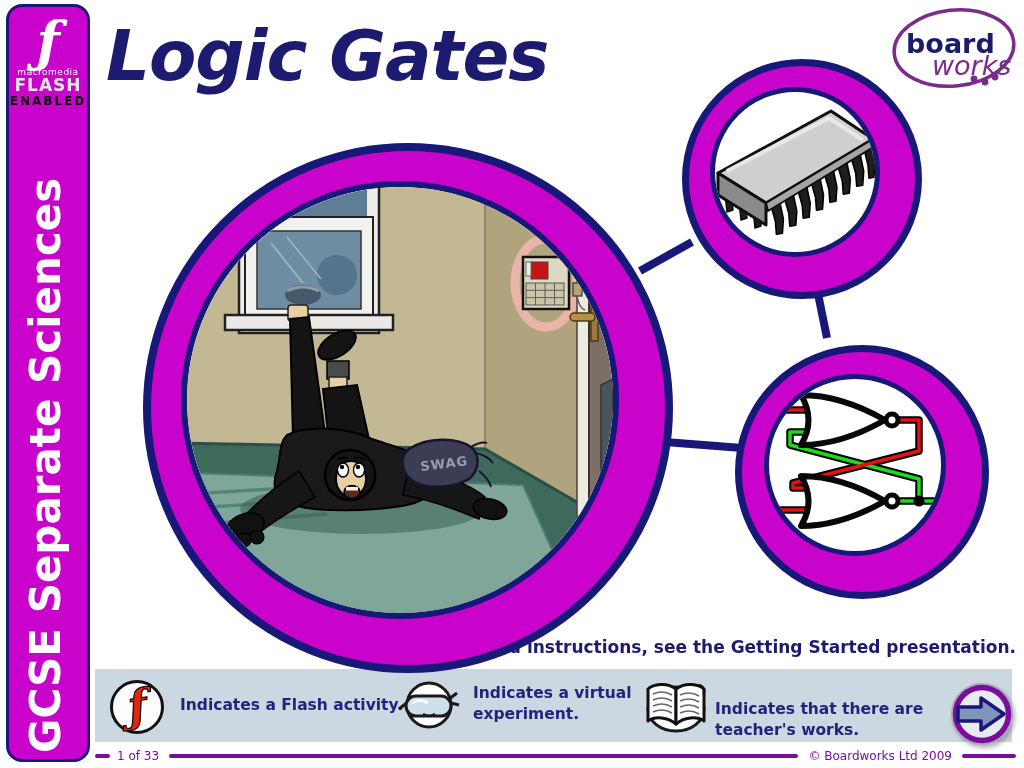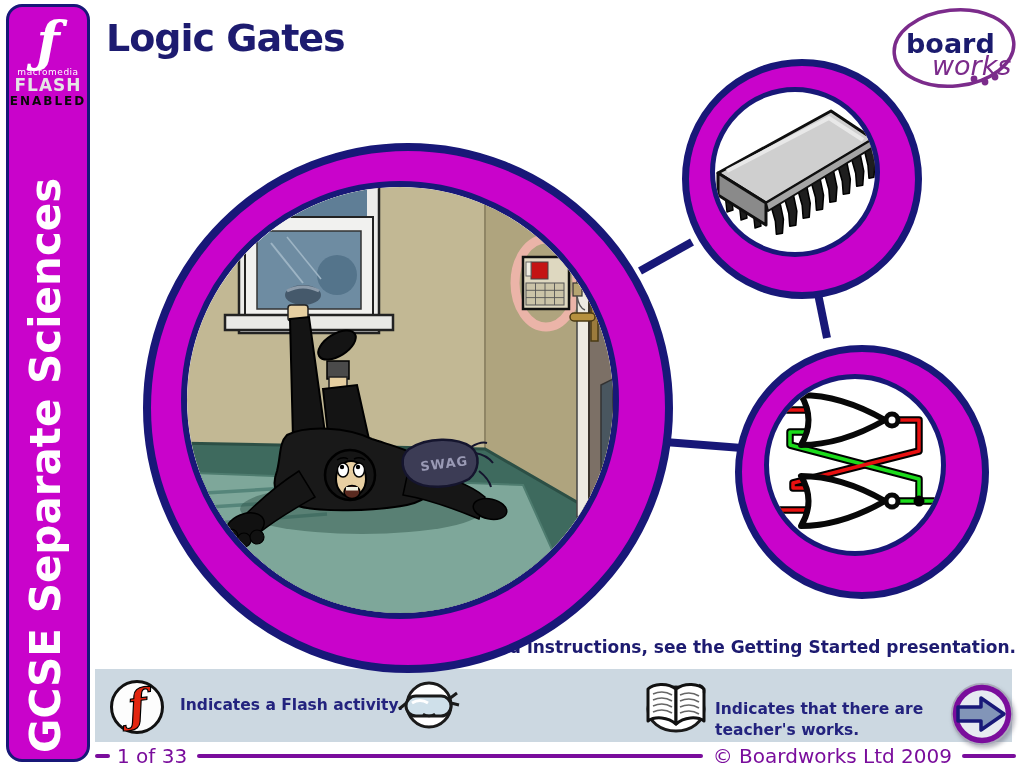--- a/index.html
+++ b/index.html
@@ -14,21 +14,21 @@
   .flash-f{font-family:"DejaVu Serif","Liberation Serif",serif;font-style:italic;font-weight:bold;
            font-size:54px;line-height:56px;color:#fff;}
   .flash-brand{font-size:9px;letter-spacing:.5px;margin-top:-2px;color:#fff;font-weight:normal;}
   .flash-product{font-size:17px;font-weight:bold;color:#e5e5e5;letter-spacing:1px;line-height:17px;}
   .flash-status{font-size:12px;font-weight:bold;color:#0a0a0a;letter-spacing:2px;}
   .series-title{position:absolute;left:12px;bottom:6px;transform-origin:0 100%;
                 transform:rotate(-90deg) translateY(100%);white-space:nowrap;
                 font-size:42px;font-weight:bold;color:#ffffff;letter-spacing:0px;width:650px;}
 
   
-  .page-title{left:106px;top:16px;font-size:38px;font-weight:bold;color:#1D1B70;letter-spacing:-1px;}
+  .page-title{left:106px;top:16px;font-size:69px;font-weight:bold;color:#1D1B70;letter-spacing:-1px;font-style:italic;}
 
   
   .ring{position:absolute;border-radius:50%;background:#C903CB;border:8px solid #181878;}
   .ring-inner{position:absolute;border-radius:50%;background:#ffffff;border:6px solid #181878;
               box-sizing:border-box;overflow:hidden;}
   .big-ring{left:143px;top:143px;width:514px;height:514px;}
   .big-ring .ring-inner{left:30px;top:30px;width:438px;height:438px;}
   .chip-ring{left:682px;top:59px;width:226px;height:226px;border-width:7px;}
   .chip-ring .ring-inner{left:21px;top:21px;width:170px;height:170px;border-width:5px;}
   .gates-ring{left:735px;top:345px;width:240px;height:240px;border-width:7px;}
@@ -42,21 +42,21 @@
   .legend-bar{left:95px;top:669px;width:917px;height:73px;background:#CCD8E1;}
   .legend-label{position:absolute;font-size:15.5px;font-weight:600;color:#23237E;line-height:21px;}
   .flash-chip-icon{position:absolute;left:15px;top:11px;width:48px;height:48px;background:#fdfdfd;
         border:3px solid #111;border-radius:50%;text-align:center;}
   .flash-chip-icon span{font-family:"DejaVu Serif","Liberation Serif",serif;font-style:italic;font-weight:bold;
         font-size:44px;line-height:46px;color:#E3250F;display:inline-block;transform:rotate(-8deg);
         -webkit-text-stroke:1.2px #000;}
 
   
   .footer{left:95px;top:746px;right:8px;height:20px;display:flex;align-items:center;
-          color:#7A0D9C;font-size:20px;}
+          color:#7A0D9C;font-size:12px;}
   .footer .rule{height:3.5px;background:#7A0D9C;border-radius:2px;}
   .footer .dash{width:15px;margin-right:7px;}
   .footer .long{flex:1;margin:0 10px;}
   .footer .short{width:54px;margin-left:10px;}
 
   .nav-button{left:948px;top:680px;width:70px;height:70px;cursor:pointer;
               filter:drop-shadow(2px 3px 2px rgba(90,90,110,.45));}
   svg{display:block;}
 </style>
 </head>
@@ -262,20 +262,24 @@
 
   <div class="abs" style="left:302px;top:10px;">
     <svg width="64" height="54" viewBox="0 0 64 54">
       <circle cx="32" cy="26" r="22" fill="#fff" stroke="#1a1a1a" stroke-width="3"></circle>
       <path d="M 2,30 L 12,22 M 52,20 L 60,14 M 54,24 L 62,26" stroke="#1a1a1a" stroke-width="3" fill="none"></path>
       <rect x="9" y="17" width="45" height="20" rx="10" fill="#CFE0EA" stroke="#1a1a1a" stroke-width="3"></rect>
       <path d="M 15,24 q 8,-5 16,0" fill="none" stroke="#fff" stroke-width="3"></path>
       <path d="M 26,35 q 6,4 12,0" fill="none" stroke="#1a1a1a" stroke-width="2.5"></path>
     </svg>
   </div>
+  <div class="legend-label" style="left:378px;top:14px;">
+    <div>Indicates a virtual</div>
+    <div>experiment.</div>
+  </div>
 
   <div class="abs" style="left:548px;top:8px;">
     <svg width="66" height="58" viewBox="0 0 66 58">
       <ellipse cx="33" cy="32" rx="28" ry="22" fill="#fff" stroke="#1a1a1a" stroke-width="3"></ellipse>
       <path d="M 33,12 C 24,5 10,7 5,12 L 5,44 C 12,39 25,40 33,47 Z" fill="#fff" stroke="#111" stroke-width="3" stroke-linejoin="round"></path>
       <path d="M 33,12 C 42,5 56,7 61,12 L 61,44 C 54,39 41,40 33,47 Z" fill="#fff" stroke="#111" stroke-width="3" stroke-linejoin="round"></path>
       <path d="M 10,17 c 7,-3 14,-2 19,1 M 10,23 c 7,-3 14,-2 19,1 M 10,29 c 7,-3 14,-2 19,1 M 10,35 c 7,-3 14,-2 19,1" stroke="#666" stroke-width="1.6" fill="none"></path>
       <path d="M 37,18 c 7,-3 14,-2 19,1 M 37,24 c 7,-3 14,-2 19,1 M 37,30 c 7,-3 14,-2 19,1 M 37,36 c 7,-3 14,-2 19,1" stroke="#666" stroke-width="1.6" fill="none"></path>
       <path d="M 56,8 q 6,2 5,8" stroke="#111" stroke-width="2.5" fill="none"></path>
     </svg>

